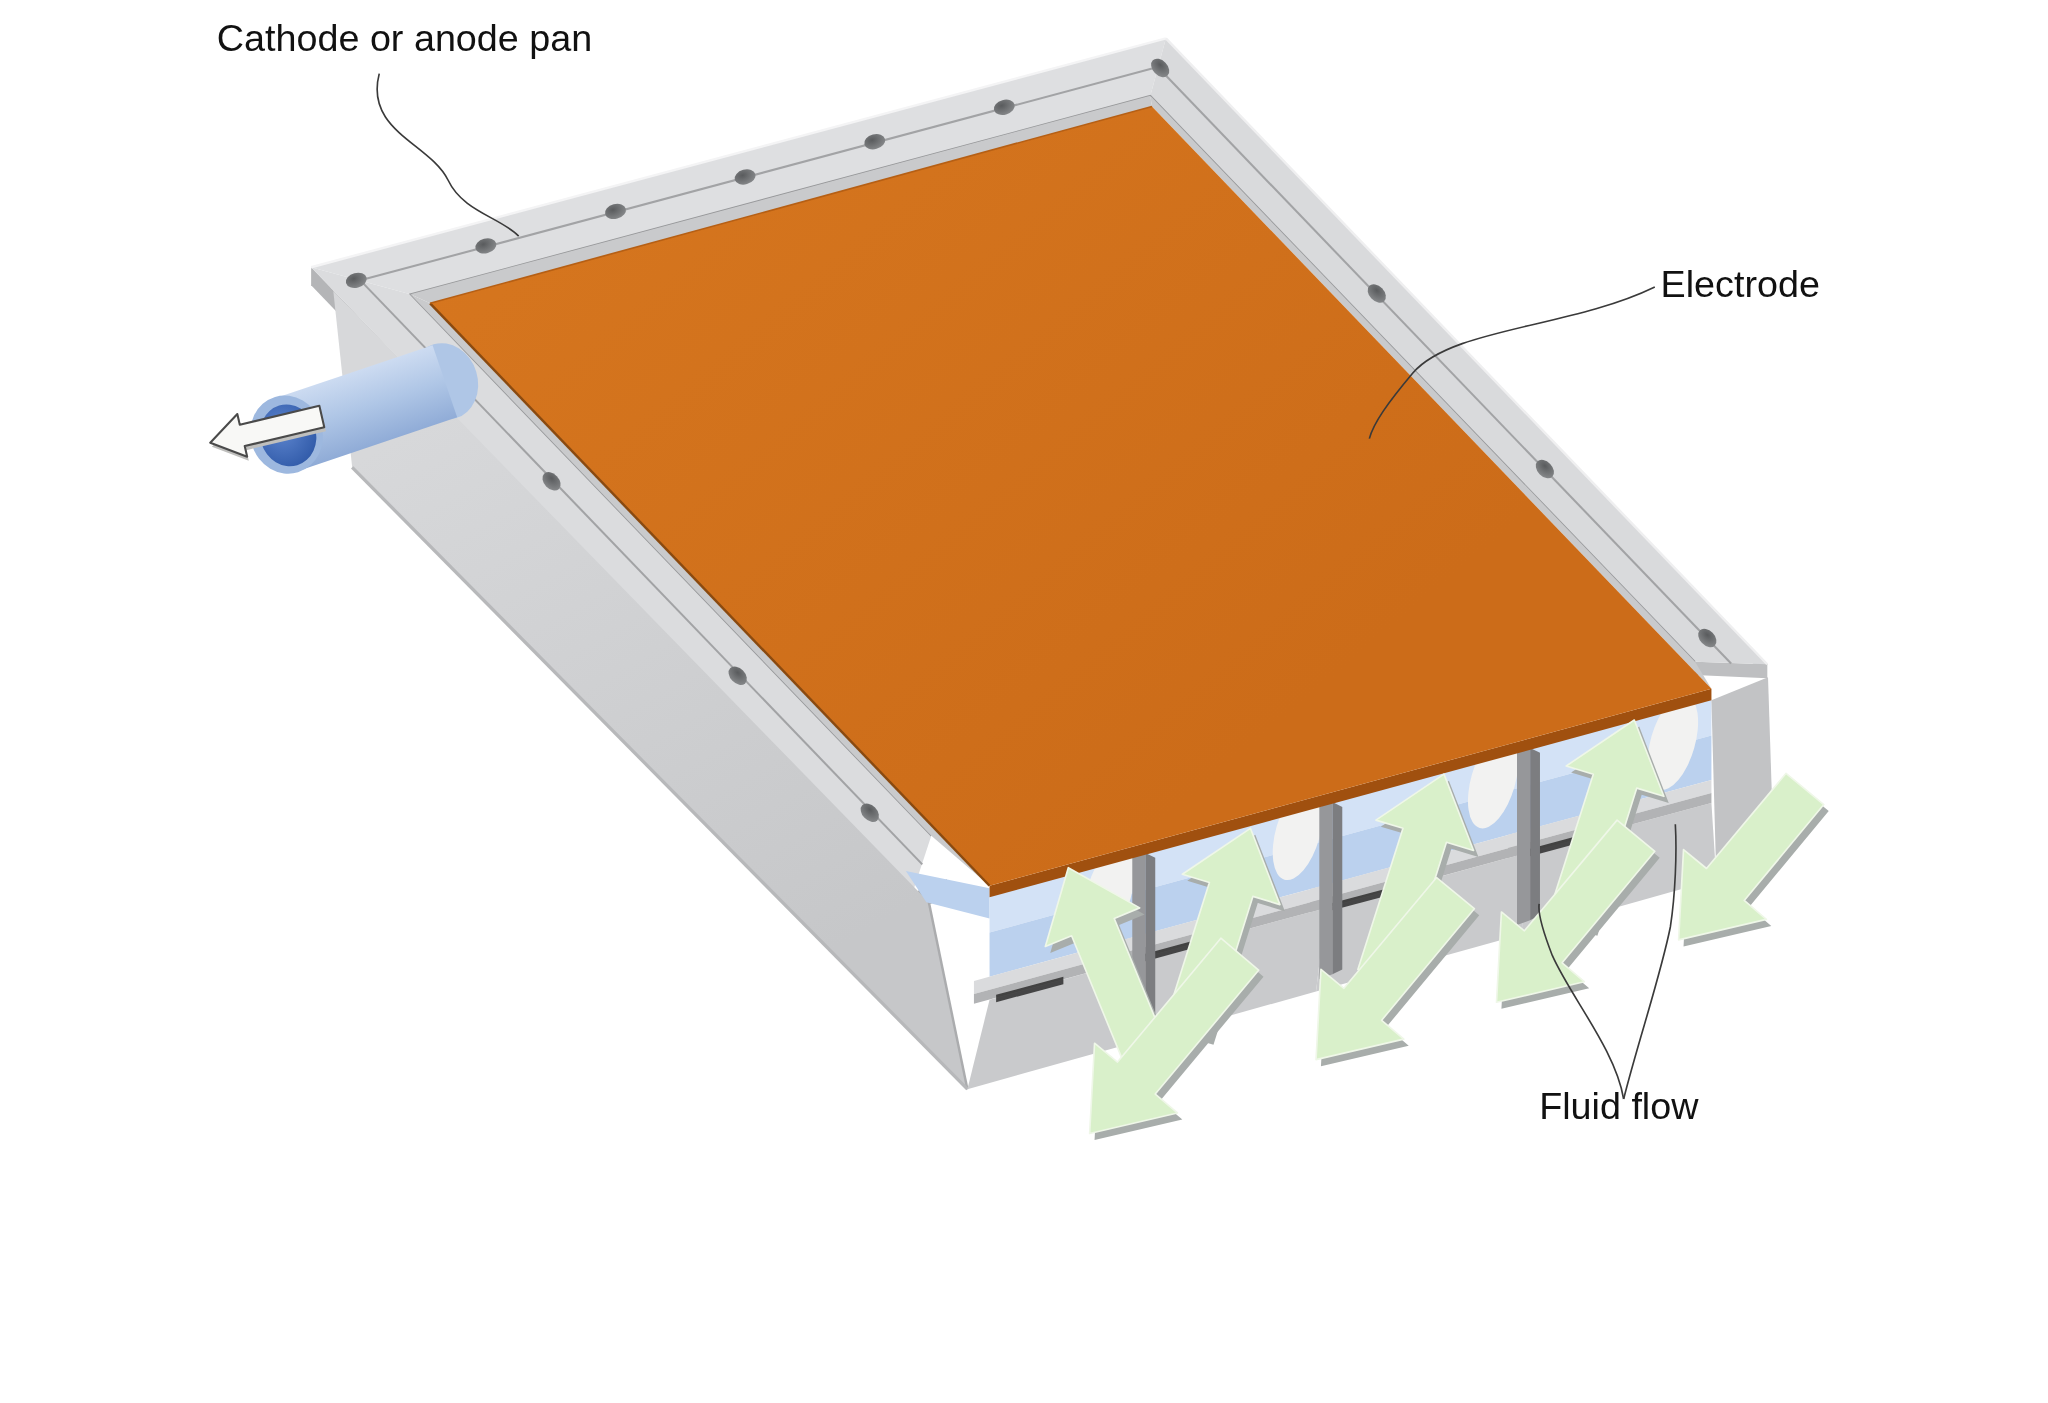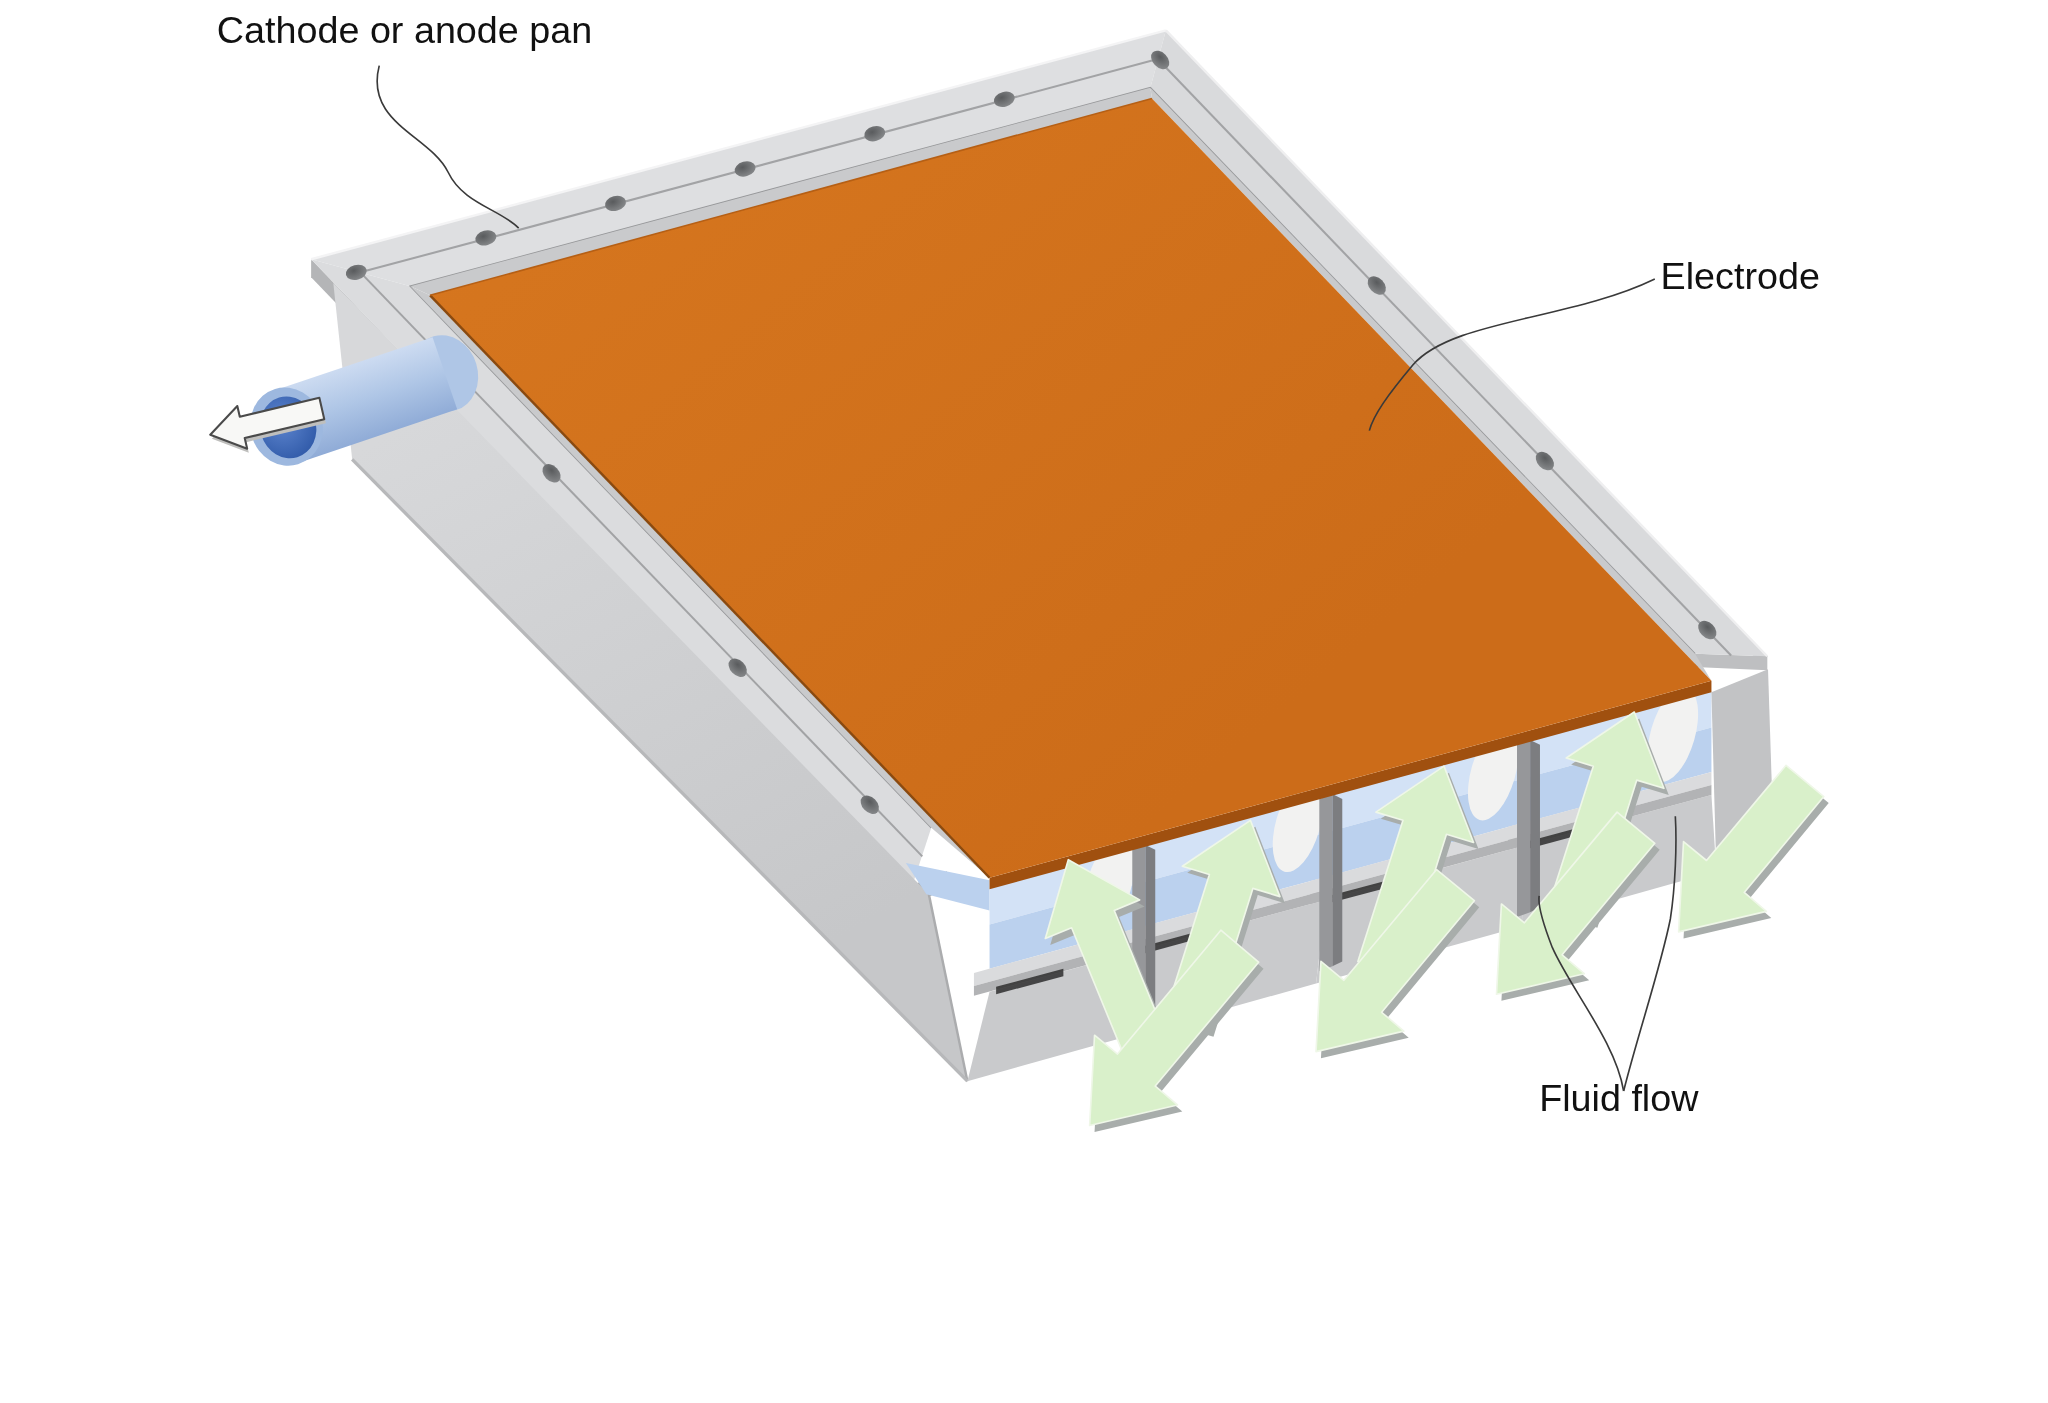--- a/index.html
+++ b/index.html
@@ -10,21 +10,21 @@
     --ledge:#C9CACC; --wall:#D3D4D6; --wall-deep:#C2C3C5;
     --face:#C9CACC; --partition:#96979A; --partition-side:#7C7D80;
     --shelf:#DADBDD; --shelf-lip:#B2B3B5; --slot:#2E2E2E;
     --fluid-light:#D3E2F6; --fluid:#BBD1EE;
     --hole-white:#F2F2F1;
     --arrow-green:#D9F0CA; --arrow-shadow:#A8ADAB; --arrow-hl:#EFF7E8;
     --pipe:#AFC6E6; --pipe-rim:#9DB8DF; --bolt:#6B6D6F;
     --white-arrow:#F8F8F6; --white-arrow-outline:#4A4A4A; --white-arrow-shadow:#BFBFBD;
   }
   html,body{margin:0;padding:0;background:var(--bg);}
-  .stage{width:1680px;max-width:100%;margin:0 auto;}
+  .stage{width:1680px;max-width:100%;margin:8px auto;}
   svg{display:block;width:100%;height:auto;}
   .lbl{font-family:"Liberation Sans","DejaVu Sans",sans-serif;font-size:46px;fill:var(--text);}
   .leader{fill:none;stroke:var(--leader);stroke-width:2;}
 </style>
 </head>
 <body>
 
 <div class="stage">
 <svg viewBox="0 0 2048 1403" xmlns="http://www.w3.org/2000/svg">
   <defs>

